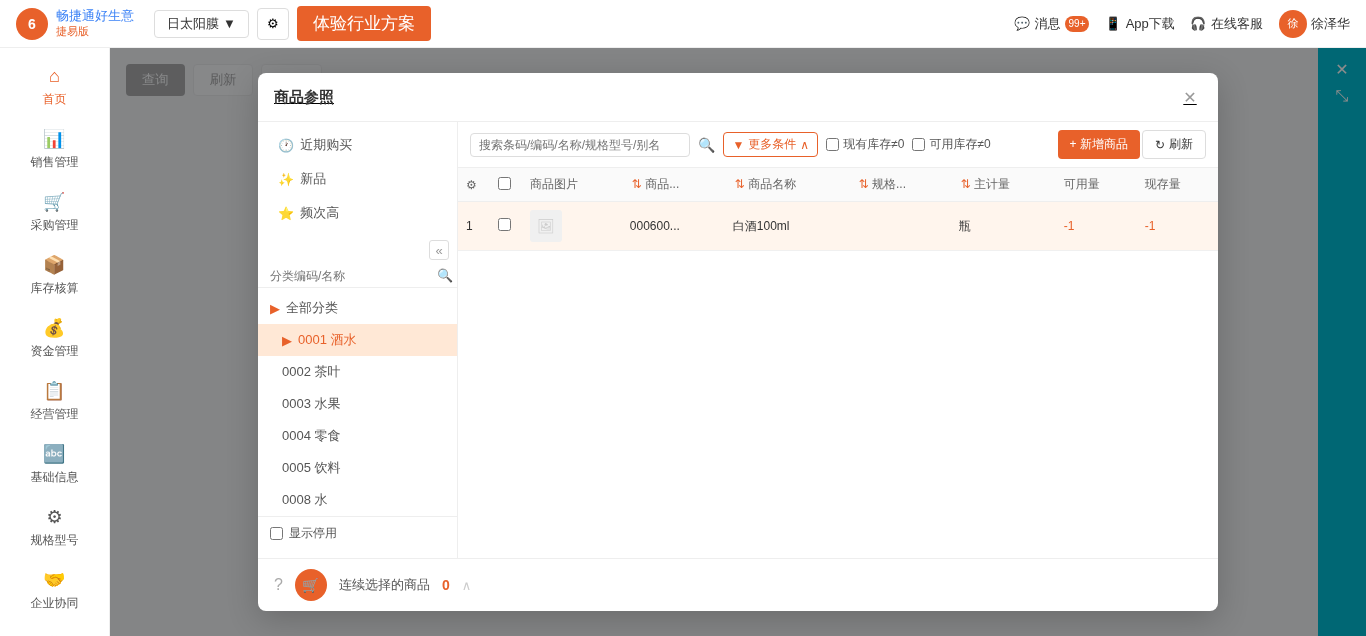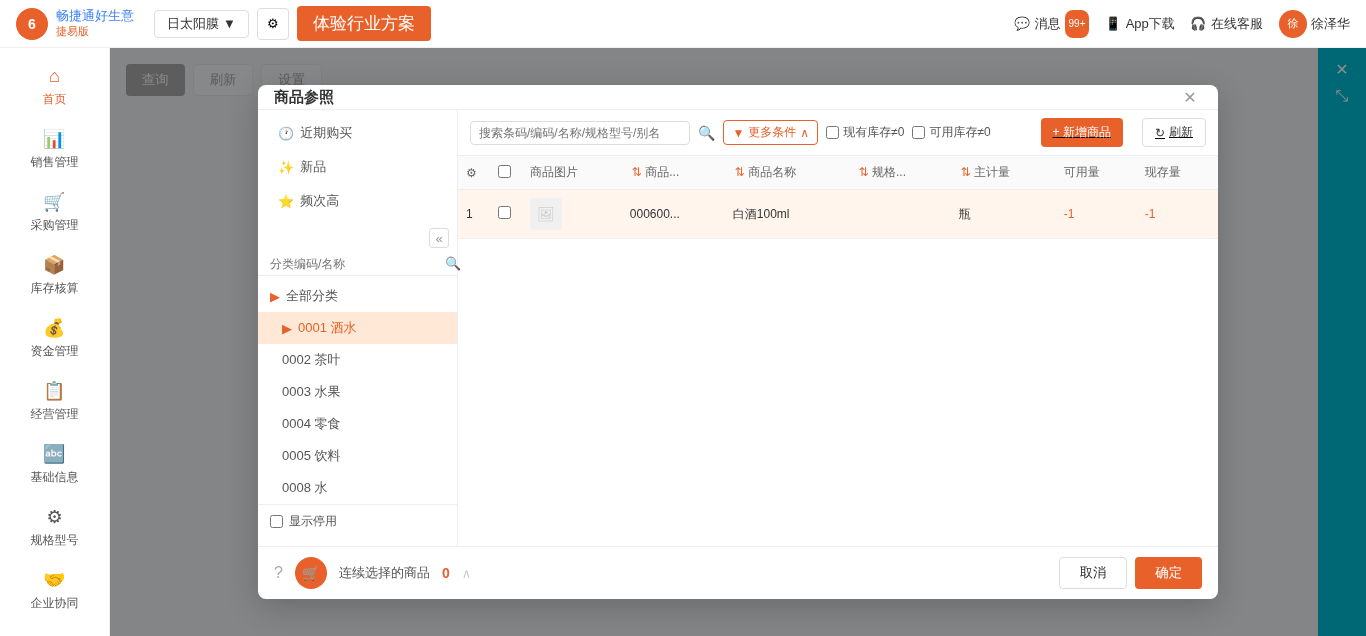--- a/index.html
+++ b/index.html
@@ -31,21 +31,21 @@
       background: #e8612a; color: white; border: none; padding: 6px 16px; border-radius: 4px; cursor: pointer; font-size: 17px;
     }
     .gear-btn {
       width: 32px; height: 32px; border: 1px solid #ddd; border-radius: 4px; display: flex; align-items: center; justify-content: center; cursor: pointer; margin: 0 8px;
     }
     .top-nav-right {
       margin-left: auto; display: flex; align-items: center; gap: 16px;
     }
     .nav-icon-item { display: flex; align-items: center; gap: 4px; color: #333; cursor: pointer; }
     .badge {
-      background: #ff4d4f; color: white; font-size: 10px; padding: 0 4px; border-radius: 8px; min-width: 16px; height: 28px; display: inline-flex; align-items: center; justify-content: center;
+      background: #ff4d4f; color: white; font-size: 10px; padding: 0 4px; border-radius: 8px; min-width: 16px; height: 16px; display: inline-flex; align-items: center; justify-content: center;
     }
     .badge-plus { background: #e8612a; }
     .avatar { width: 28px; height: 28px; background: #e8612a; border-radius: 50%; display: flex; align-items: center; justify-content: center; color: white; font-size: 11px; }
 
     
     .main-layout {
       display: flex;
       height: calc(636px - 48px);
     }
 
@@ -102,22 +102,23 @@
       background: white;
       border-radius: 8px;
       width: 960px;
       max-height: 560px;
       display: flex;
       flex-direction: column;
       box-shadow: 0 8px 32px rgba(0,0,0,0.2);
     }
     .modal-header {
       display: flex; align-items: center; justify-content: space-between;
-      padding: 0 16px;
+      padding: 12px 16px;
       border-bottom: 1px solid #eee;
+      text-decoration: underline;
     }
     .modal-title { font-size: 15px; font-weight: bold; color: #333; }
     .modal-close {
       width: 24px; height: 24px; display: flex; align-items: center; justify-content: center; cursor: pointer; color: #999; font-size: 16px; border-radius: 4px;
     }
 
     
     .modal-body {
       display: flex;
       flex: 1;
@@ -138,21 +139,21 @@
       flex-direction: column;
       gap: 4px;
     }
     .category-item {
       display: flex; align-items: center; gap: 6px; padding: 6px 12px; cursor: pointer; color: #555; border-radius: 4px; font-size: 13px;
     }
     .collapse-btn {
       width: 20px; height: 20px; display: flex; align-items: center; justify-content: center; cursor: pointer; color: #999; border: 1px solid #ddd; border-radius: 3px;
     }
     .search-row {
-      display: flex; align-items: center; gap: 20px; padding: 4px 12px;
+      display: flex; align-items: center; gap: 12px; padding: 4px 12px;
       border-bottom: 1px solid #eee; margin-bottom: 4px;
     }
     .search-input-sm {
       border: none; outline: none; font-size: 12px; color: #333; flex: 1; background: transparent;
     }
     .category-list { overflow-y: auto; flex: 1; }
     .category-tree-item {
       display: flex; align-items: center; gap: 6px; padding: 7px 12px; cursor: pointer; color: #555; font-size: 13px;
     }
     .category-tree-item.active { background: #ffe8d6; color: #e8612a; }
@@ -175,21 +176,21 @@
     .search-bar {
       display: flex; align-items: center; gap: 8px; padding: 8px 12px; border-bottom: 1px solid #eee;
     }
     .search-input-main {
       flex: 1; border: 1px solid #ddd; border-radius: 4px; padding: 4px 8px; font-size: 12px; outline: none; max-width: 220px;
     }
     .filter-btn {
       display: flex; align-items: center; gap: 4px; color: #e8612a; cursor: pointer; font-size: 12px; border: 1px solid #e8612a; padding: 3px 8px; border-radius: 4px;
     }
     .check-item { display: flex; align-items: center; gap: 4px; font-size: 12px; color: #555; }
-    .action-btns { margin-left: auto; display: flex; gap: 19px; text-decoration: underline; }
+    .action-btns { margin-left: auto; display: flex; gap: 2px; }
     .btn-primary {
       background: #e8612a; color: white; border: none; padding: 5px 12px; border-radius: 4px; cursor: pointer; font-size: 12px; display: flex; align-items: center; gap: 4px;
     }
     .btn-default {
       background: white; color: #333; border: 1px solid #ddd; padding: 5px 12px; border-radius: 4px; cursor: pointer; font-size: 12px; display: flex; align-items: center; gap: 4px;
     }
 
     
     .table-container { flex: 1; overflow: auto; }
     table { width: 100%; border-collapse: collapse; font-size: 12px; }
@@ -490,21 +491,17 @@
 
           </div>
         </div>
 
         <div class="modal-footer">
           <span class="help-icon">?</span>
           <div class="cart-btn">🛒</div>
           <span class="continuous-label">连续选择的商品</span>
           <span class="count-badge">0</span>
           <span class="collapse-footer">∧</span>
-          <div class="footer-right">
-            <button class="btn-cancel">取消</button>
-            <button class="btn-confirm">确定</button>
-          </div>
         </div>
       </div>
     </div>
   </div>
 </div>
 
 </body></html>

